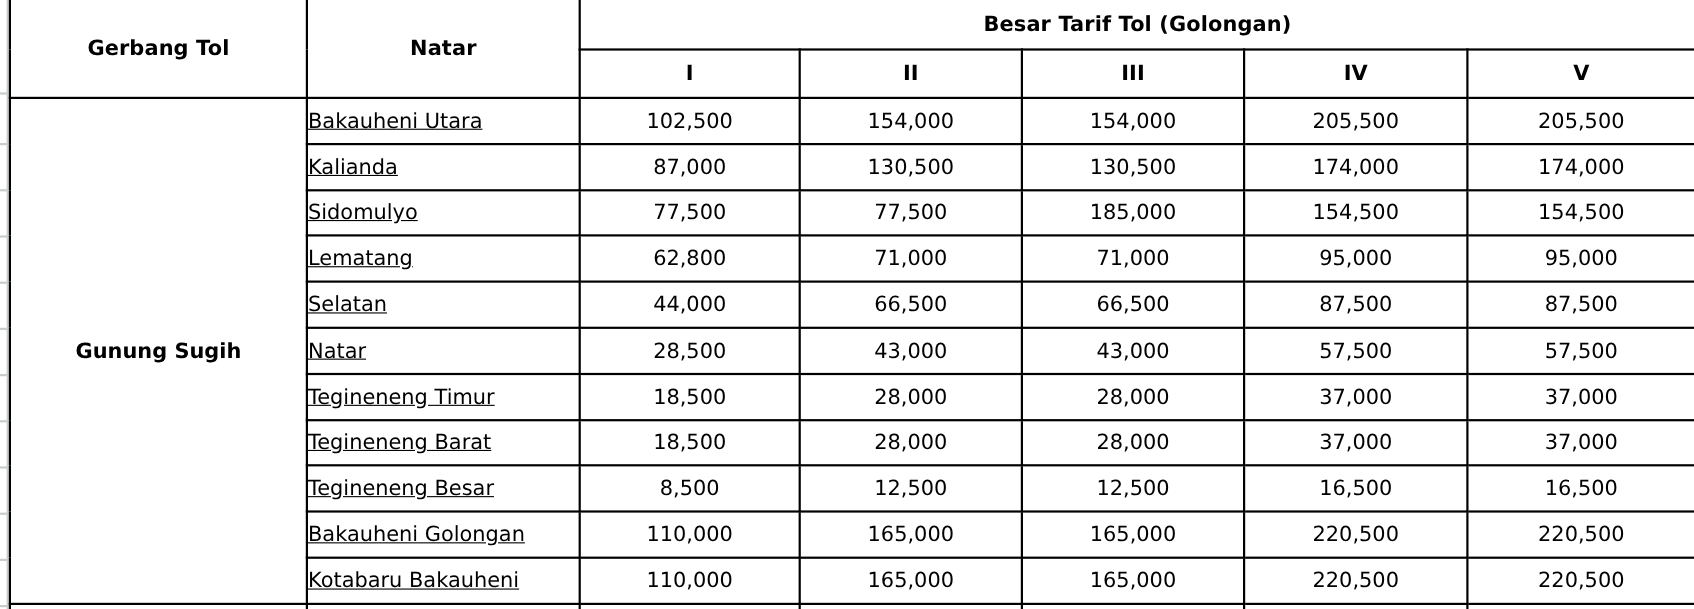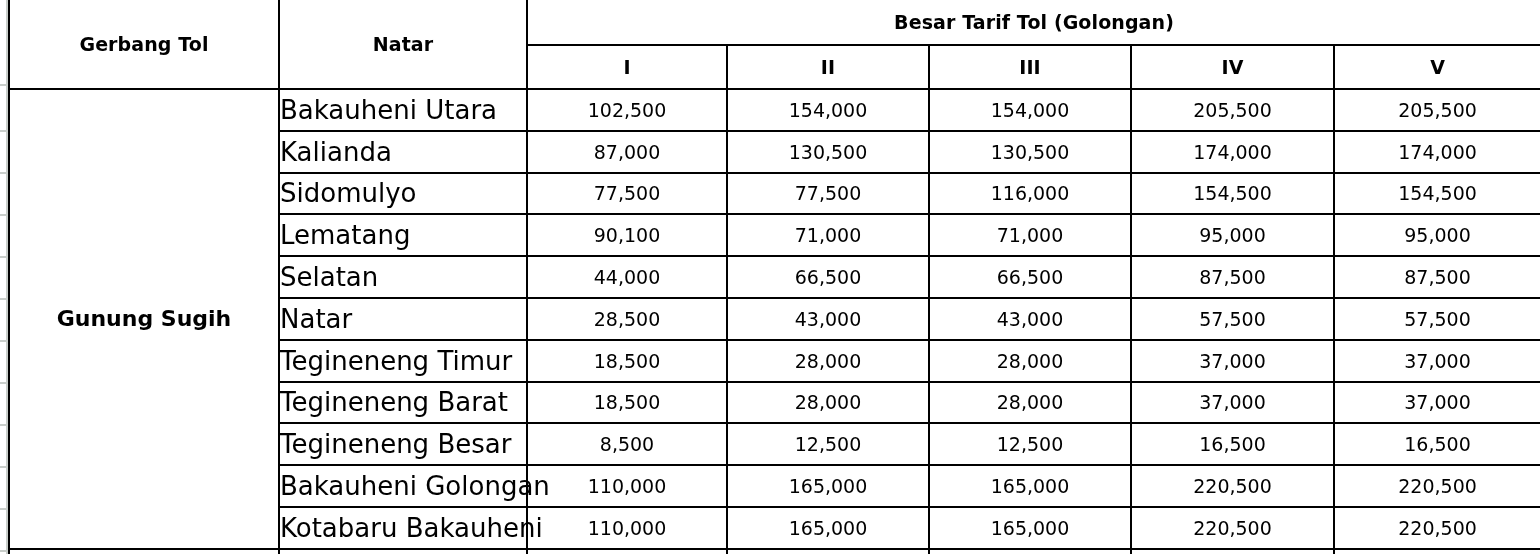--- a/index.html
+++ b/index.html
@@ -73,32 +73,33 @@
     height: 46px;
     font-size: 19px;
   }
   th.h-gol {
     height: 44px;
     font-size: 19px;
   }
 
   td.gerbang-cell {
     font-weight: bold;
-    font-size: 22px;
+    font-size: 19px;
     text-align: center;
     vertical-align: middle;
   }
 
   td.tujuan-cell {
-    font-size: 26px;
+    font-size: 19px;
     text-align: left;
     vertical-align: middle;
     padding-left: 10px;
     height: 41.8px;
     white-space: nowrap;
+    text-decoration: underline;
   }
 
   td.num-cell {
     font-size: 19px;
     text-align: center;
     vertical-align: middle;
     height: 41.8px;
     border-radius: 18px;
   }
 
@@ -174,27 +175,27 @@
           <td class="num-cell">87,000</td>
           <td class="num-cell">130,500</td>
           <td class="num-cell">130,500</td>
           <td class="num-cell">174,000</td>
           <td class="num-cell">174,000</td>
         </tr>
         <tr>
           <td class="tujuan-cell">Sidomulyo</td>
           <td class="num-cell">77,500</td>
           <td class="num-cell">77,500</td>
-          <td class="num-cell">116,000</td>
+          <td class="num-cell">185,000</td>
           <td class="num-cell">154,500</td>
           <td class="num-cell">154,500</td>
         </tr>
         <tr>
           <td class="tujuan-cell">Lematang</td>
-          <td class="num-cell">90,100</td>
+          <td class="num-cell">62,800</td>
           <td class="num-cell">71,000</td>
           <td class="num-cell">71,000</td>
           <td class="num-cell">95,000</td>
           <td class="num-cell">95,000</td>
         </tr>
         <tr>
           <td class="tujuan-cell">Selatan</td>
           <td class="num-cell">44,000</td>
           <td class="num-cell">66,500</td>
           <td class="num-cell">66,500</td>

